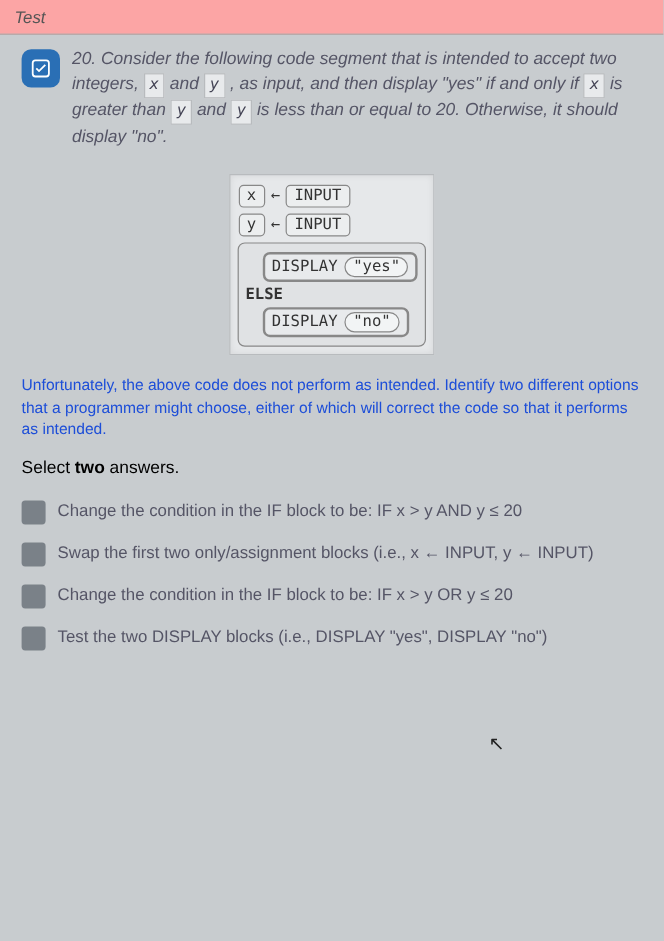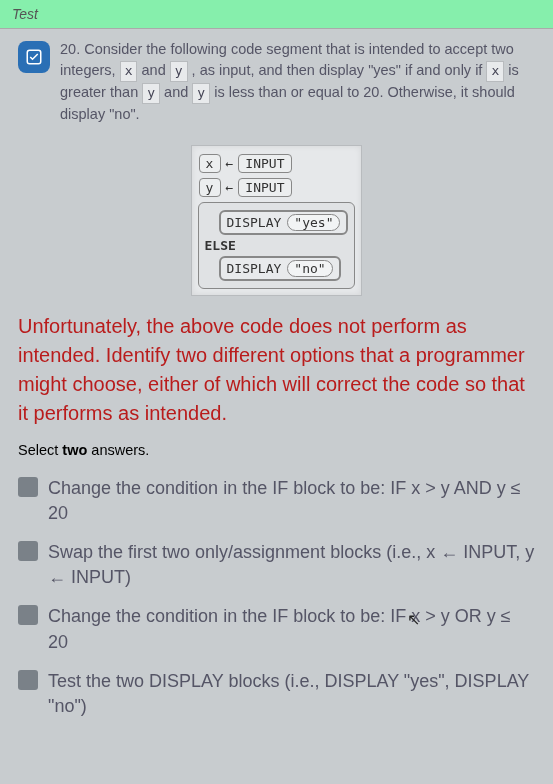--- a/index.html
+++ b/index.html
@@ -1,41 +1,41 @@
 <!DOCTYPE html>
 <html><head>
 <meta charset="utf-8">
 <style>
 * { margin:0; padding:0; box-sizing:border-box; }
 body { font-family: Arial, sans-serif; background:#c8cccf; width:553px; height:784px; overflow:hidden; position:relative; }
-.header { background:#86efac; padding:6px 12px; border-bottom:1px solid #aaa; font-size:14px; color:#555; font-style:italic; }
+.header { background:#fca5a5; padding:6px 12px; border-bottom:1px solid #aaa; font-size:14px; color:#555; font-style:italic; }
 .content { padding:10px 18px 0 18px; }
-.row { display:flex; gap:10px; }
+.row { display:flex; gap:10px;font-style:italic; }
 .badge { width:32px; height:32px; background:#2a6fb5; border-radius:8px; display:flex; align-items:center; justify-content:center; color:#fff; flex-shrink:0; margin-top:2px; }
 .badge svg { width:18px; height:18px; }
 .qtext { color:#556; font-size:14.5px; line-height:1.45; margin-bottom:14px; }
 .qnum { color:#556; }
 .varbox { display:inline-block; background:#e8eaec; border:1px solid #b8bbbe; padding:0 4px; font-family:monospace; font-size:13px; color:#445; }
 .code-area { display:flex; justify-content:center; margin:6px 0 16px 0; }
 .code-block { background:#e6e8ea; border:1px solid #b8bbbe; padding:6px; font-family:monospace; font-size:13px; color:#333; box-shadow:inset 0 0 6px rgba(0,0,0,0.08); }
 .crow { display:flex; align-items:center; height:24px; }
 .cell { border:1px solid #888; border-radius:4px; padding:1px 6px; margin:1px; background:#eceeef; }
 .varc { width:22px; text-align:center; }
 .arrow { padding:0 4px; }
 .pill { border:1px solid #888; border-radius:10px; padding:0 6px; background:#eceeef; }
 .if-block { border:1px solid #888; border-radius:6px; background:#e0e2e4; margin-top:2px; padding:4px 6px; }
 .kw { font-weight:bold; margin-right:4px; }
 .inner { border:2px solid #888; border-radius:6px; padding:2px 6px; margin:3px 0 3px 14px; background:#e8eaec; display:inline-flex; align-items:center;text-align:right; }
 .inner .pill { margin-left:6px; background:#f2f4f5; }
-.after { color:#b91c1c; font-size:20px; line-height:1.45; margin-bottom:14px; }
+.after { color:#1d4ed8; font-size:13px; line-height:1.45; margin-bottom:14px; }
 .select { color:#000000; font-size:14.5px; margin-bottom:18px; }
 .answers { display:flex; flex-direction:column; gap:14px; }
 .ans { display:flex; gap:10px; align-items:flex-start; }
 .cb { width:20px; height:20px; background:#7a8188; border-radius:3px; flex-shrink:0; margin-top:1px; }
-.atext { color:#556; font-size:18px; line-height:1.4; }
+.atext { color:#556; font-size:14px; line-height:1.4; }
 .cursor { position:absolute; top:610px; left:407px; font-size:16px; color:#222; }
 </style>
 </head>
 <body>
 
 <div class="header">Test</div>
 
 <div class="content">
   <div class="row">
     <div class="badge">

